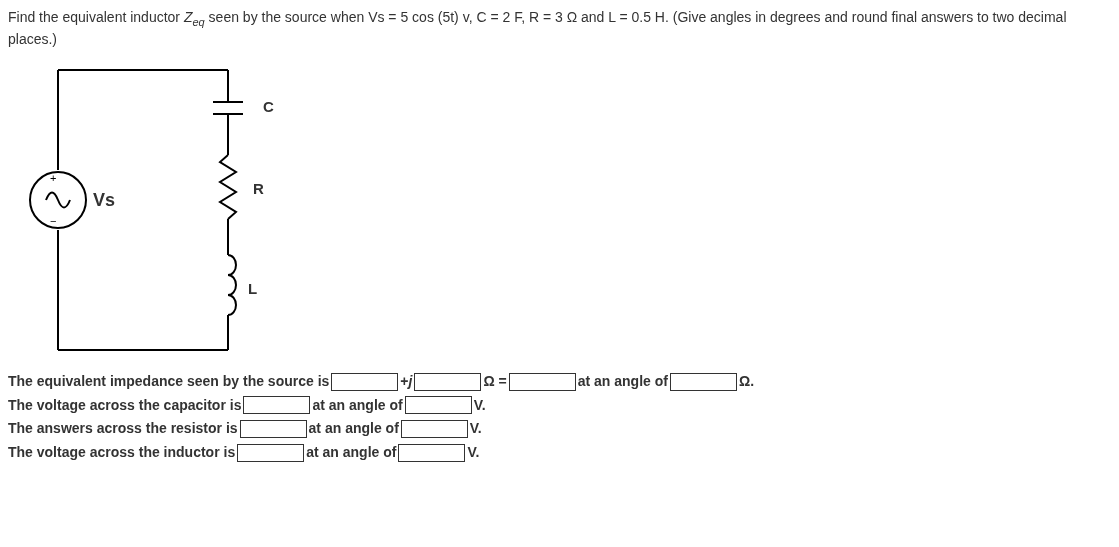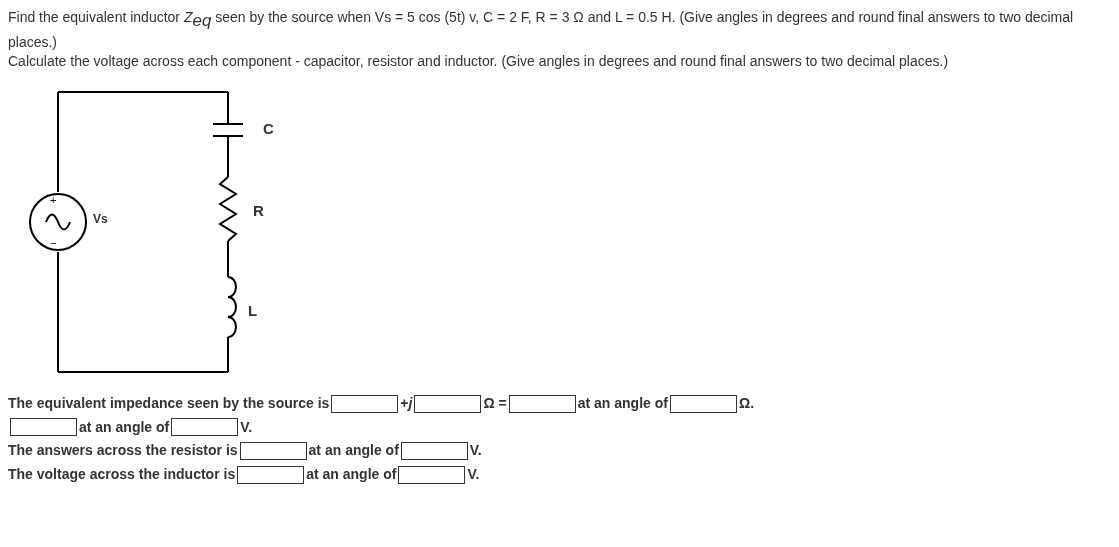--- a/index.html
+++ b/index.html
@@ -13,21 +13,21 @@
     }
     .question-text {
       line-height: 1.4;
       margin-bottom: 10px;
     }
     .italic-z {
       font-style: italic;
     }
     .subscript {
       font-style: italic;
-      font-size: 17px;
+      font-size: 11px;
       vertical-align: sub;
     }
     .circuit-container {
       margin: 10px 0 10px 20px;
       position: relative;
       width: 260px;
       height: 300px;
     }
     .answer-section {
       margin-top: 5px;
@@ -54,21 +54,20 @@
     svg {
       display: block;
     }
   </style>
 </head>
 <body>
 
 <div class="question-text">
   <span>Find the equivalent inductor </span><span class="italic-z">Z</span><span class="subscript">eq</span><span> seen by the source when Vs = 5 cos (5t) v, C = 2 F, R = 3 Ω and L = 0.5 H. (Give angles in degrees and round final answers to two decimal places.)</span>
   <br>
-  <span>Calculate the voltage across each component - capacitor, resistor and inductor. (Give angles in degrees and round final answers to two decimal places.)</span>
 </div>
 
 <div class="circuit-container">
   <svg width="260" height="300" viewBox="0 0 260 300">
 
     <line x1="30" y1="10" x2="30" y2="110" stroke="black" stroke-width="2"></line>
     <line x1="30" y1="170" x2="30" y2="290" stroke="black" stroke-width="2"></line>
 
     <circle cx="30" cy="140" r="28" fill="none" stroke="black" stroke-width="2"></circle>
 
@@ -90,41 +89,42 @@
 
     <path d="M 200 195 
              A 8 10 0 0 1 200 215
              A 8 10 0 0 1 200 235
              A 8 10 0 0 1 200 255" fill="none" stroke="black" stroke-width="2"></path>
     <line x1="200" y1="255" x2="200" y2="290" stroke="black" stroke-width="2"></line>
 
     <line x1="30" y1="290" x2="200" y2="290" stroke="black" stroke-width="2"></line>
   </svg>
 
-  <div style="position:absolute; left:65px; top:130px; font-weight:bold; font-size:12px;">Vs</div>
+  <div style="position:absolute; left:65px; top:130px; font-weight:bold; font-size:18px;">Vs</div>
   <div style="position:absolute; left:235px; top:38px; font-weight:bold; font-size:15px;">C</div>
   <div style="position:absolute; left:225px; top:120px; font-weight:bold; font-size:15px;">R</div>
   <div style="position:absolute; left:220px; top:220px; font-weight:bold; font-size:15px;">L</div>
 </div>
 
 <div class="answer-section">
   <div class="answer-line">
     <span>The equivalent impedance seen by the source is </span>
     <span class="input-box"></span>
     <span> + </span>
     <span class="italic-j">j</span>
     <span class="input-box"></span>
     <span> Ω = </span>
     <span class="input-box"></span>
     <span> at an angle of </span>
     <span class="input-box"></span>
     <span> Ω.</span>
   </div>
 
   <div class="answer-line">
+    <span>The voltage across the capacitor is </span>
     <span class="input-box"></span>
     <span> at an angle of </span>
     <span class="input-box"></span>
     <span> V.</span>
   </div>
 
   <div class="answer-line">
     <span>The answers across the resistor is </span>
     <span class="input-box"></span>
     <span> at an angle of </span>

